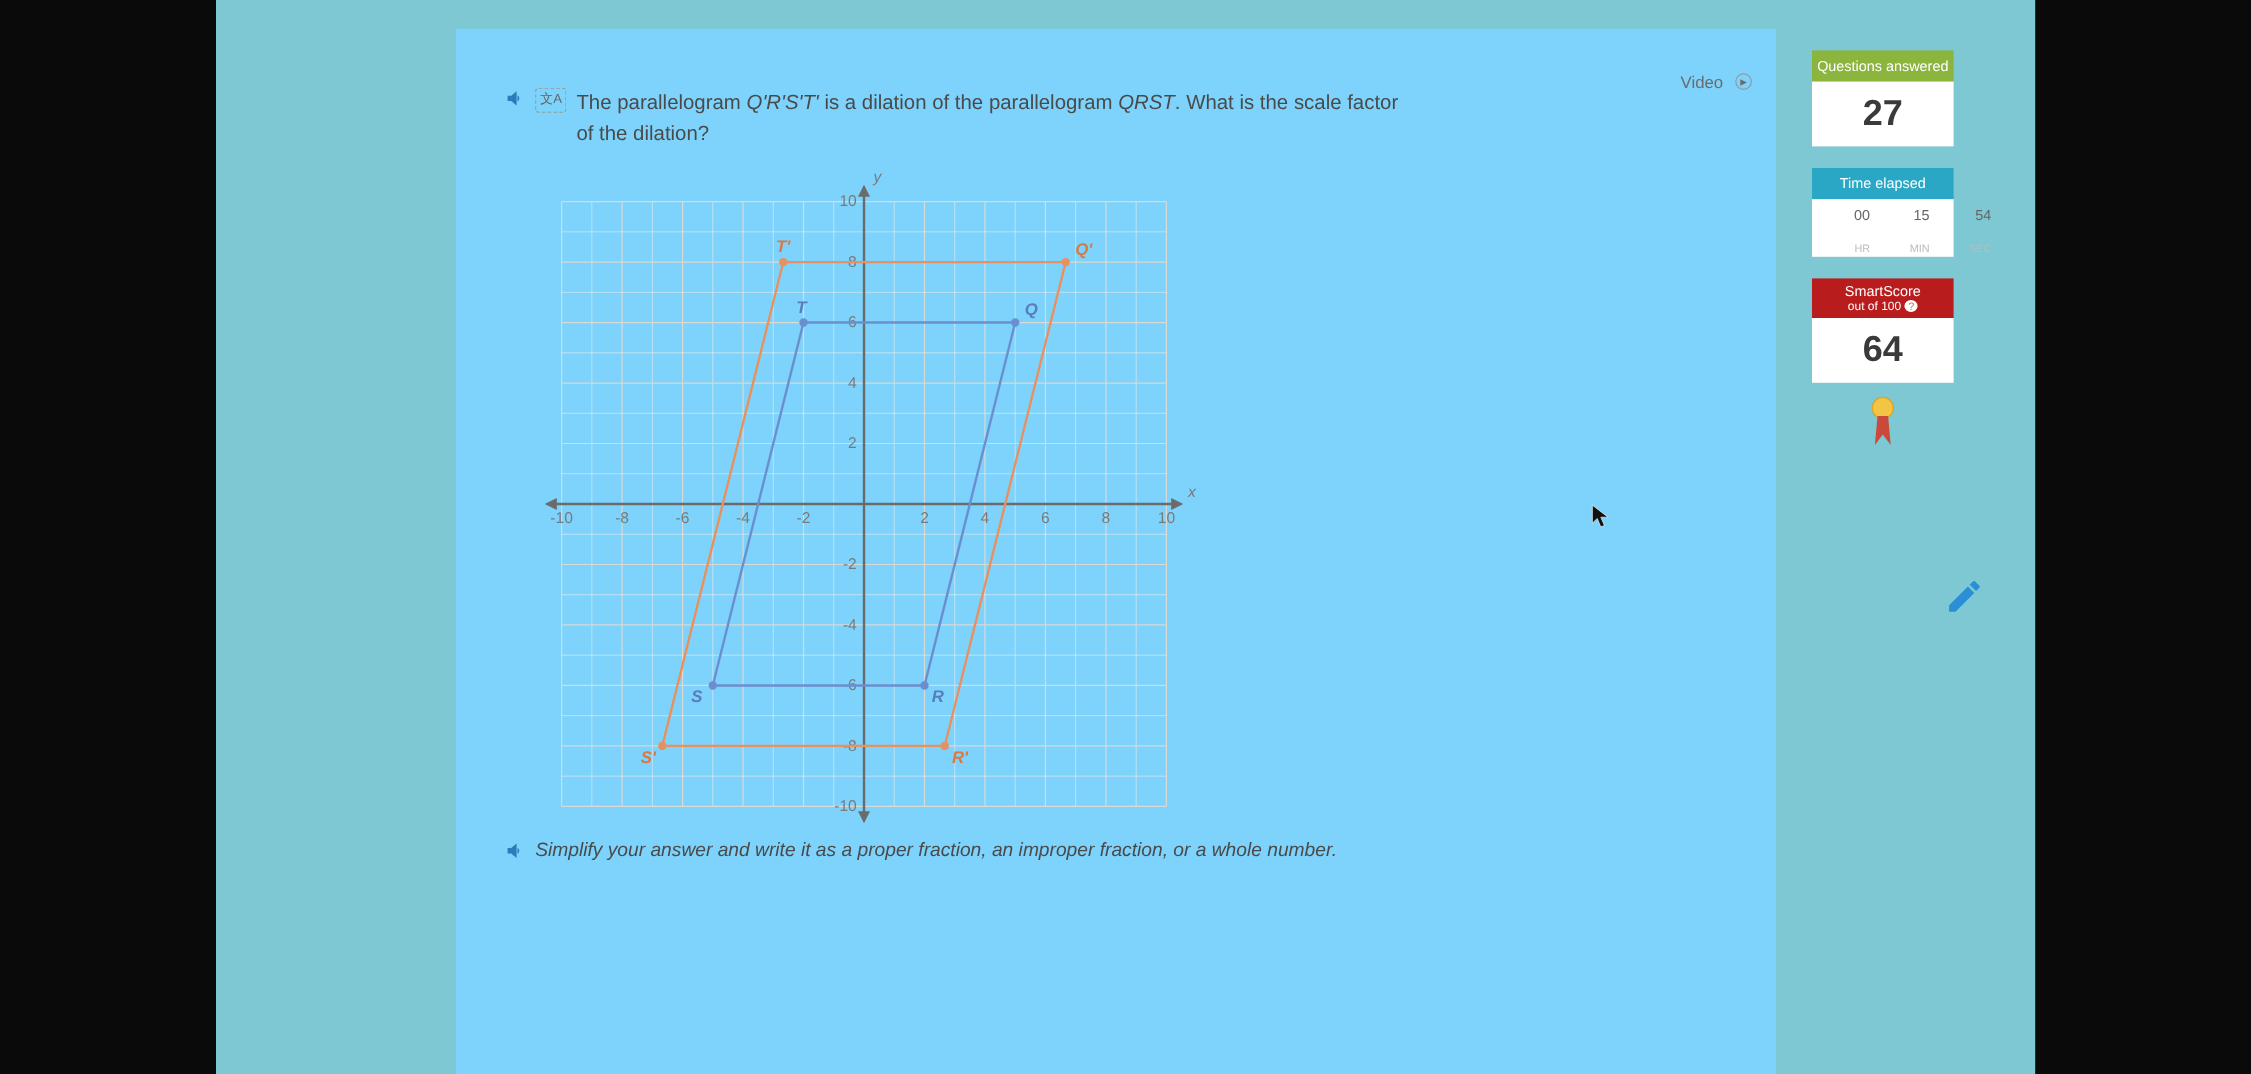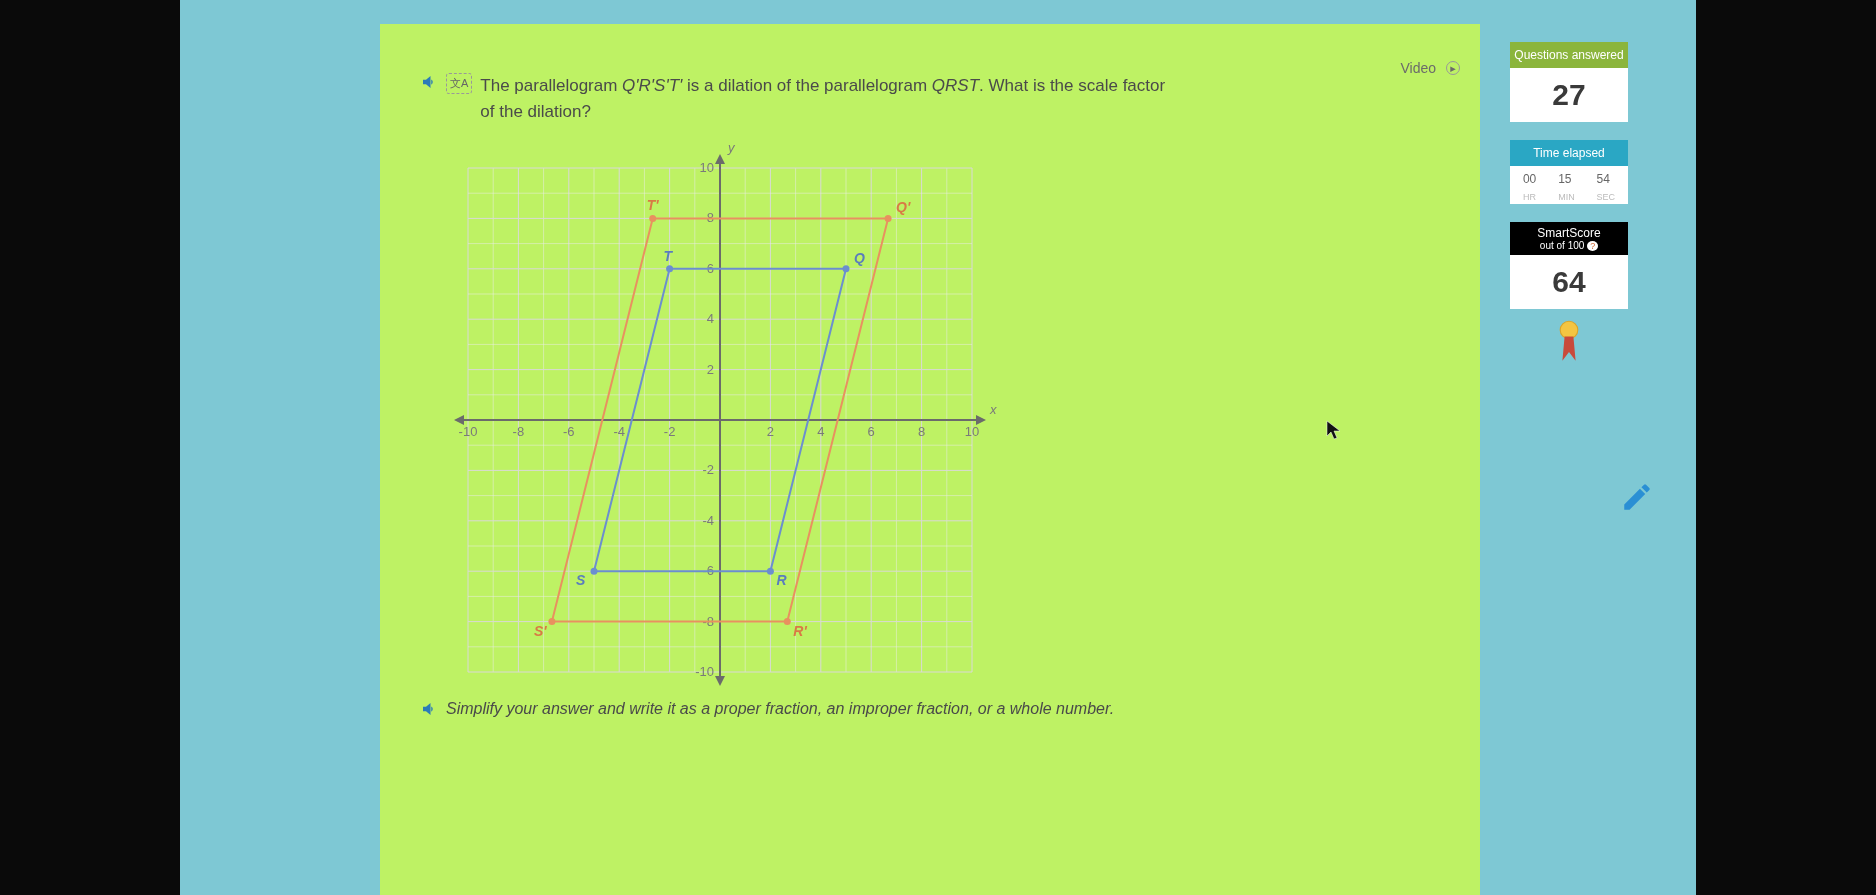--- a/index.html
+++ b/index.html
@@ -14,21 +14,21 @@
     .viewport {
       position: absolute;
       left: 180px;
       top: 0;
       width: 1516px;
       height: 895px;
       background: #7ec8d4;
       display: flex;
     }
     .main-panel {
-      background: #bef264;
+      background: #7dd3fc;
       margin: 24px 0 0 200px;
       width: 1100px;
       height: 871px;
       padding: 30px 40px 0 40px;
       position: relative;
     }
     .top-right {
       position: absolute;
       right: 20px;
       top: 36px;
@@ -87,25 +87,25 @@
       position: absolute;
       left: 1330px;
       top: 42px;
       width: 118px;
       text-align: center;
       font-size: 13px;
     }
     .badge { padding: 6px 4px; color: #fff; font-size: 12px; }
     .badge.green { background: #8bb53c; }
     .badge.blue { background: #2aa7c4; }
-    .badge.orange { background: #000000; font-size:12px; padding:4px 2px; }
+    .badge.orange { background: #b91c1c; font-size:12px; padding:4px 2px; }
     .big-num { background: #fff; color: #3a3a3a; font-size: 30px; font-weight: 600; padding: 10px 16px; }
     .time-row { background:#fff; display:flex; justify-content:space-around; padding:6px 2px 2px; color:#666; font-size:12px; }
     .time-row .u { font-size:9px; color:#bbb; }
-    .time-col { display:flex; flex-direction:column; align-items:flex-start; gap:6px;}
+    .time-col { display:flex; flex-direction:column; align-items:flex-end; gap:16px;margin-left:33px;}
     .ribbon { margin-top: 10px; }
     .ribbon svg { width: 28px; height: 44px; }
     .pencil {
       position: absolute;
       left: 1440px;
       top: 480px;
       transform: rotate(0deg);
     }
     .pencil svg { width: 34px; height: 34px; fill: #2a8fd4; }
     .cursor {

